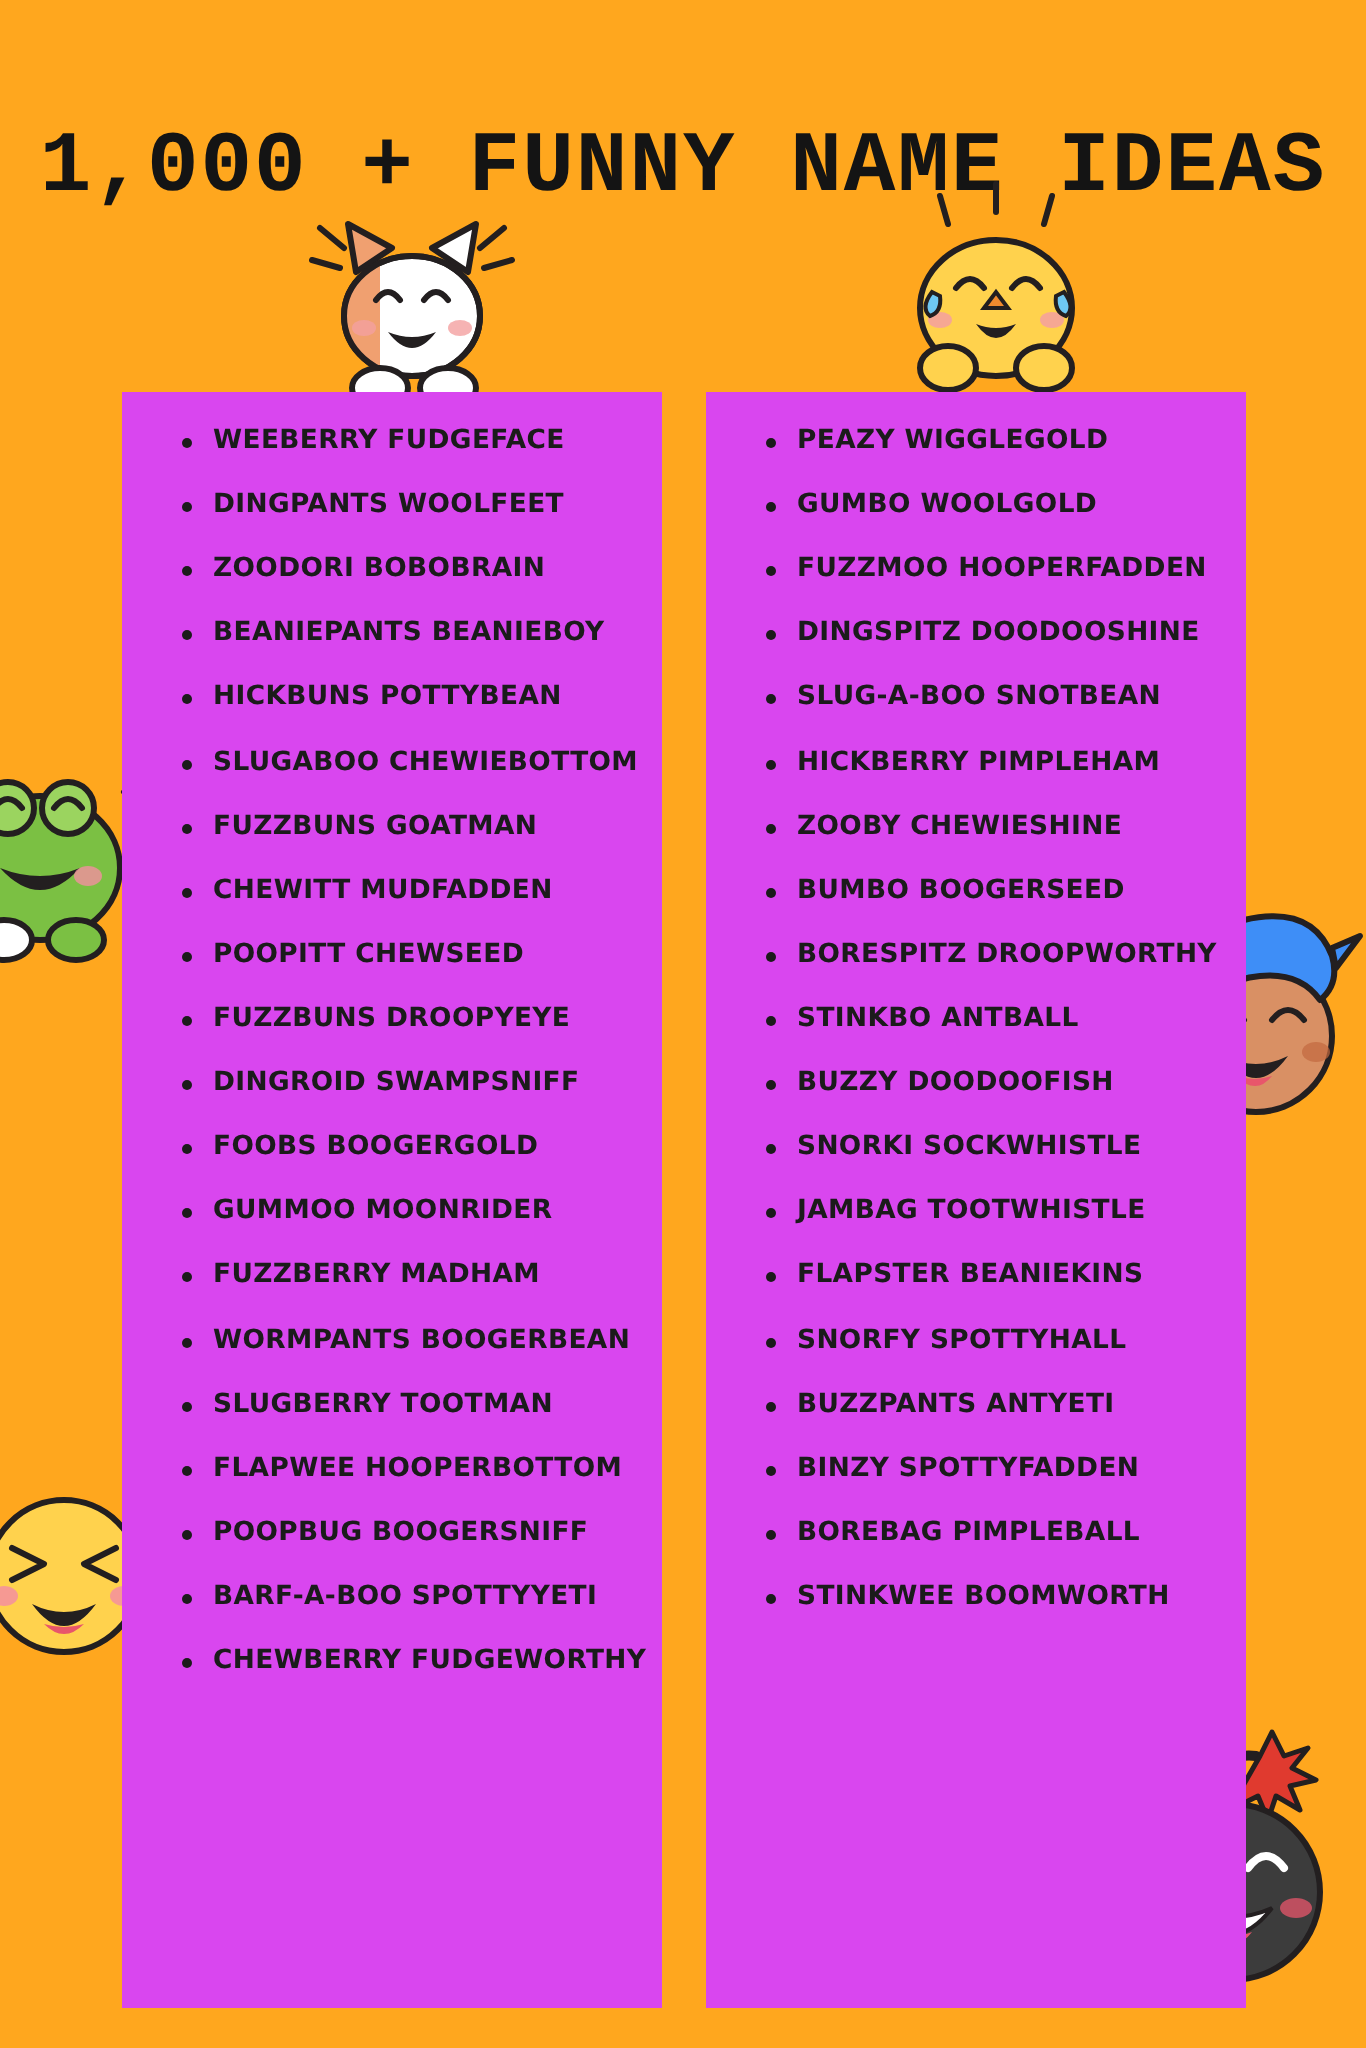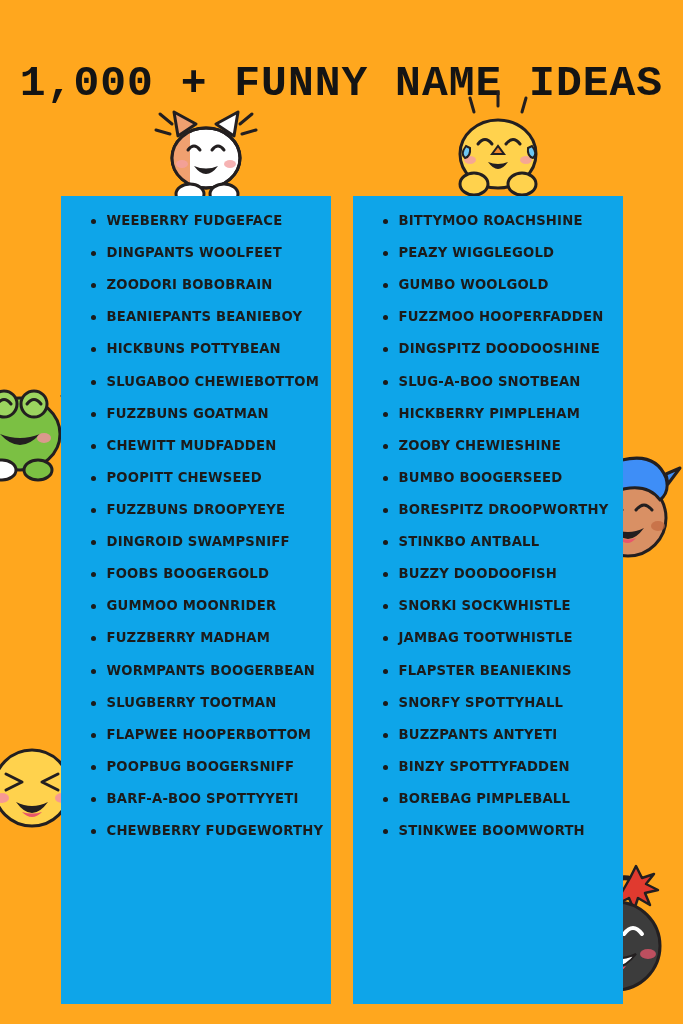--- a/index.html
+++ b/index.html
@@ -36,21 +36,21 @@
     position: absolute;
     top: 196px;
     left: 0;
     width: 683px;
     display: flex;
     justify-content: center;
     gap: 22px;
   }
   .card {
     width: 270px;
-    background: #0ea5e9;
+    background: #d946ef;
     padding: 18px 10px 18px 8px;
     box-sizing: border-box;
     min-height: 808px;
   }
   ul.name-list {
     list-style: none;
     margin: 0;
     padding: 0;
   }
   ul.name-list li {
@@ -227,21 +227,20 @@
         <li>Slugberry Tootman</li>
         <li>Flapwee Hooperbottom</li>
         <li>Poopbug Boogersniff</li>
         <li>Barf-A-Boo Spottyyeti</li>
         <li>Chewberry Fudgeworthy</li>
       </ul>
     </div>
 
     <div class="card">
       <ul class="name-list">
-        <li>Bittymoo Roachshine</li>
         <li>Peazy Wigglegold</li>
         <li>Gumbo Woolgold</li>
         <li>Fuzzmoo Hooperfadden</li>
         <li>Dingspitz Doodooshine</li>
         <li>Slug-A-Boo Snotbean</li>
         <li>Hickberry Pimpleham</li>
         <li>Zooby Chewieshine</li>
         <li>Bumbo Boogerseed</li>
         <li>Borespitz Droopworthy</li>
         <li>Stinkbo Antball</li>

